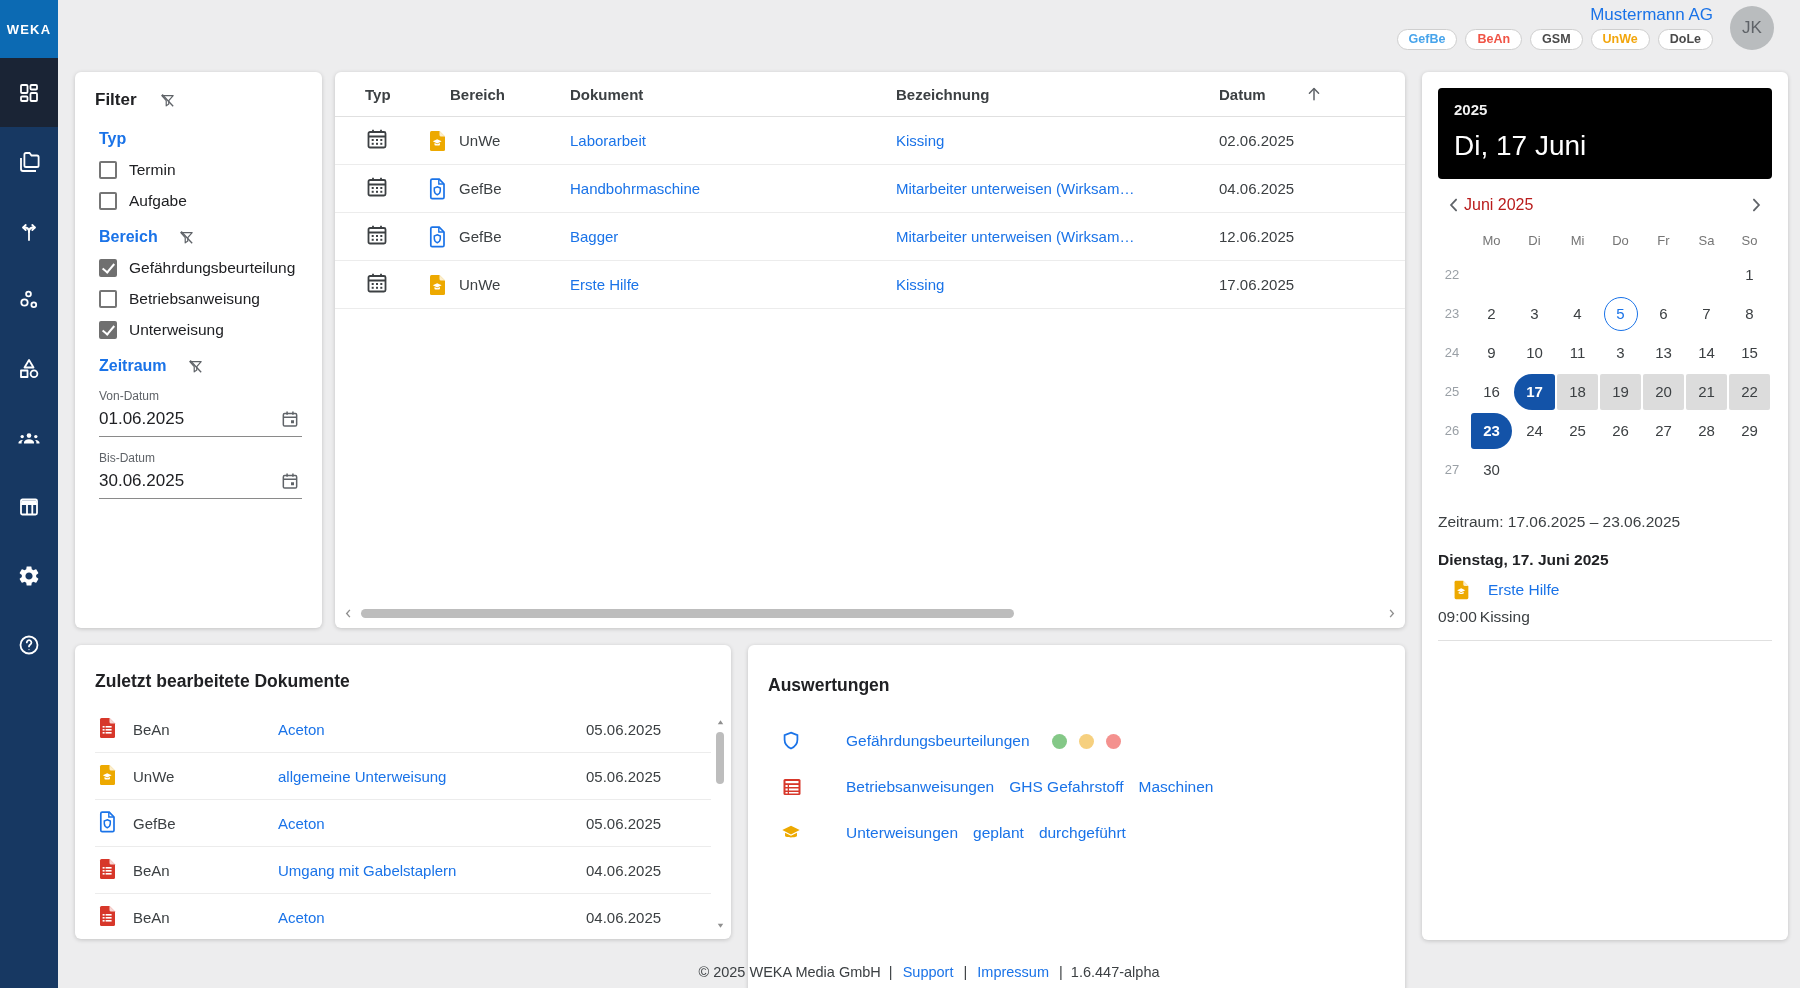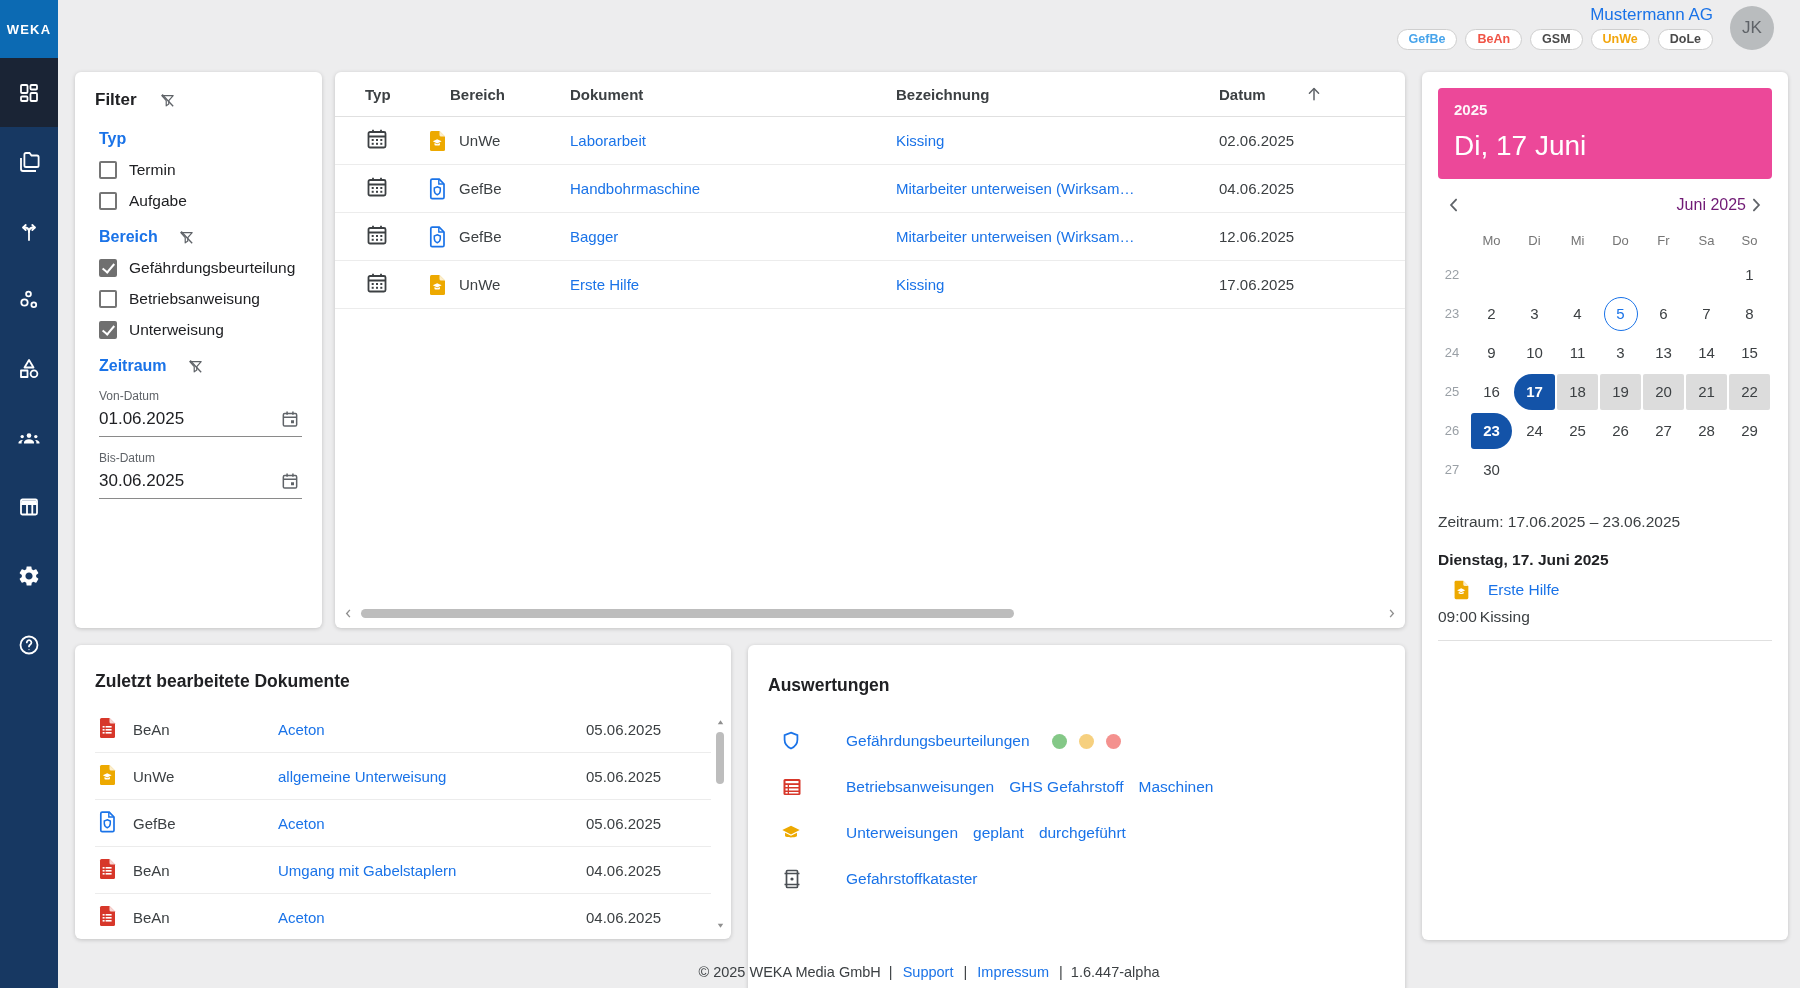--- a/index.html
+++ b/index.html
@@ -58,25 +58,25 @@
   .t-row{height:47px;border-bottom:1px solid #ececec;font-size:15px;}
   .cell-bereich{display:flex;align-items:center;gap:10px;color:#3c4043;}
   .cell-datum{color:#3c4043;}
   .hscroll{position:absolute;left:8px;right:8px;bottom:6px;height:16px;}
   .hscroll .arr-l{position:absolute;left:0;top:2px;}
   .hscroll .arr-r{position:absolute;right:0;top:2px;}
   .hscroll .thumb{position:absolute;left:18px;top:3px;width:62%;height:9px;border-radius:5px;background:#bdbdbd;cursor:grab;}
 
   
   #cal-card{left:1422px;top:72px;width:366px;height:868px;box-sizing:border-box;}
-  .cal-hero{margin:16px;background:#ec4899;border-radius:4px;padding:13px 16px 17px;color:#fff;}
+  .cal-hero{margin:16px;background:#000000;border-radius:4px;padding:13px 16px 17px;color:#fff;}
   .cal-year{font-size:15px;font-weight:600;opacity:.95;}
   .cal-sel{font-size:28px;margin-top:12px;}
   .cal-nav{display:flex;align-items:center;margin:14px 22px 0;}
-  .cal-nav .mon{flex:1;text-align:right;font-size:16px;color:#701a75;}
+  .cal-nav .mon{flex:1;text-align:left;font-size:16px;color:#b91c1c;}
   .navbtn{cursor:pointer;}
   #calGrid{display:grid;grid-template-columns:36px repeat(7,43px);grid-template-rows:30px repeat(6,39px);
            align-items:center;justify-items:center;margin:10px 0 0 12px;}
   .wd{color:#757575;font-size:13px;}
   .wknum{color:#9aa0a6;font-size:13px;}
   .day{width:43px;height:39px;display:flex;align-items:center;justify-content:center;
        font-size:15px;color:#3c4043;box-sizing:border-box;padding:0 1px;cursor:pointer;}
   .day-inner{width:100%;height:36px;display:flex;align-items:center;justify-content:center;border-radius:2px;}
   .day-inner.today{width:32px;height:32px;border:1.5px solid #1a73e8;border-radius:50%;color:#1a73e8;}
   .day-inner.mid{background:#dcdcdc;}
@@ -775,34 +775,20 @@
               <path d="M5.5 11.6v3.8c0 2 13 2 13 0v-3.8L12 14.9z"></path>
             </svg>
           </span>
         </span>
         <span class="a-links">
           <a class="link">Unterweisungen</a>
           <a class="link">geplant</a>
           <a class="link">durchgeführt</a>
         </span>
       </div>
-      <div class="a-row">
-        <span class="a-ic">
-          <span class="ic">
-            <svg viewBox="0 0 24 24" fill="none" stroke="#4a4f54" stroke-width="1.7">
-              <rect x="6.5" y="3.5" width="11" height="17" rx="1"></rect>
-              <path d="M4.5 6.5h15M4.5 17.5h15"></path>
-              <circle cx="12" cy="12" r="1.6" fill="#4a4f54" stroke="none"></circle>
-            </svg>
-          </span>
-        </span>
-        <span class="a-links">
-          <a class="link">Gefahrstoffkataster</a>
-        </span>
-      </div>
     </div>
 </div>
 
 <div class="footer">
   <span>© 2025 WEKA Media GmbH</span>
   <span class="sep">|</span>
   <a class="link">Support</a>
   <span class="sep">|</span>
   <a class="link">Impressum</a>
   <span class="sep">|</span>

